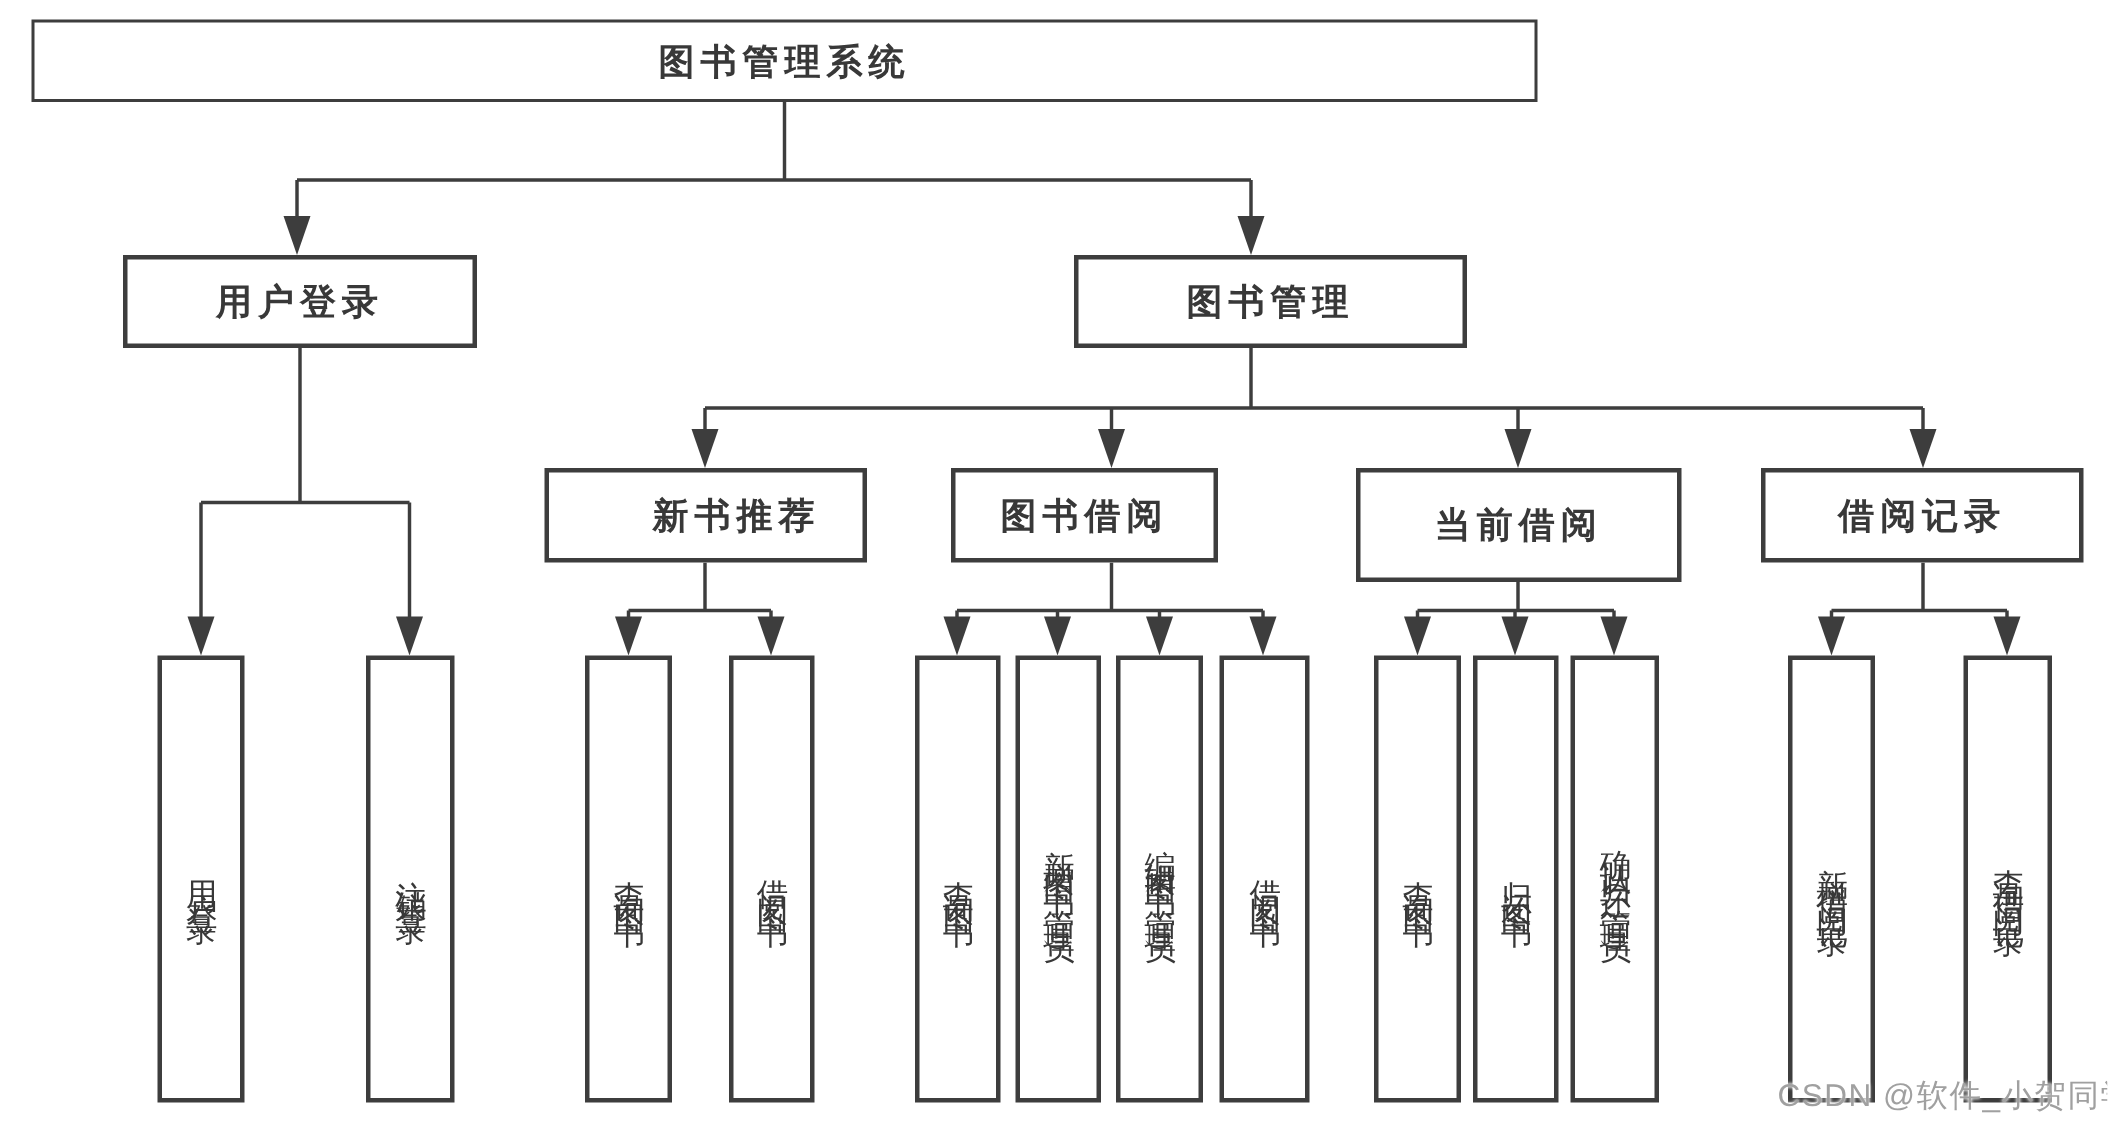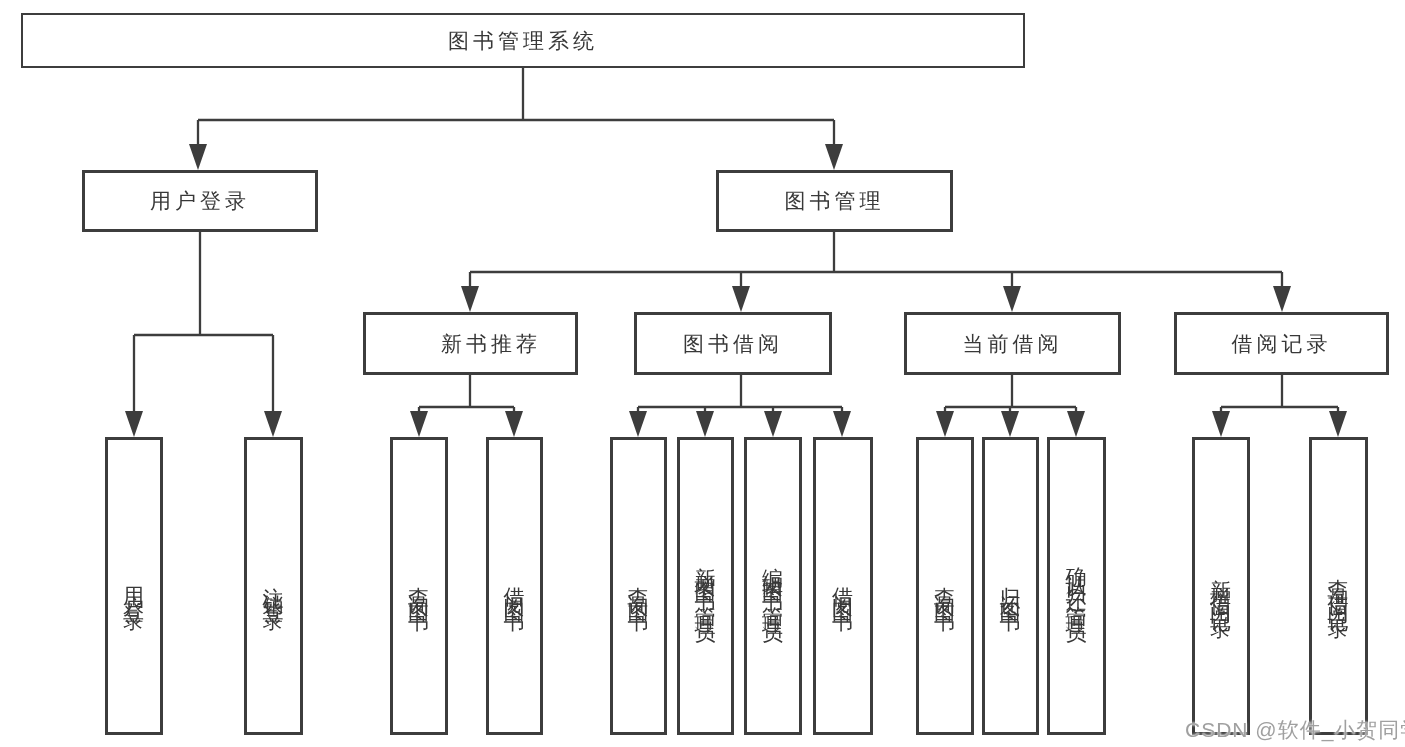--- a/index.html
+++ b/index.html
@@ -20,24 +20,25 @@
     box-sizing: border-box;
     border: 3px solid #3d3d3d;
     background: #ffffff;
     display: flex;
     align-items: center;
     justify-content: center;
     z-index: 2;
   }
   .hnode.root { border-width: 2.5px; }
   .hnode .label {
-    font-size: 21px;
+    font-size: 24px;
     letter-spacing: 4px;
     color: #383838;
     white-space: nowrap;
+    font-weight: bold;
   }
 
   .vnode {
     position: absolute;
     top: 437px;
     height: 298px;
     box-sizing: border-box;
     border: 3px solid #3d3d3d;
     background: #ffffff;
     display: flex;
@@ -114,31 +115,31 @@
     </g>
   </svg>
 
   <div class="hnode root" style="left:21px; top:13px; width:1004px; height:55px;">
     <span class="label">图书管理系统</span>
   </div>
 
   <div class="hnode" style="left:82px; top:170px; width:236px; height:62px;">
     <span class="label">用户登录</span>
   </div>
-  <div class="hnode" style="left:716px; top:170px; width:237px; height:62px;">
+  <div class="hnode" style="left:716px; top:170px; width:262px; height:62px;">
     <span class="label">图书管理</span>
   </div>
 
   <div class="hnode" style="left:363px; top:312px; width:215px; height:63px;padding-left:41px;">
     <span class="label">新书推荐</span>
   </div>
-  <div class="hnode" style="left:634px; top:312px; width:198px; height:63px;">
+  <div class="hnode" style="left:634px; top:312px; width:178px; height:63px;">
     <span class="label">图书借阅</span>
   </div>
-  <div class="hnode" style="left:904px; top:312px; width:217px; height:63px;">
+  <div class="hnode" style="left:904px; top:312px; width:217px; height:76px;">
     <span class="label">当前借阅</span>
   </div>
   <div class="hnode" style="left:1174px; top:312px; width:215px; height:63px;">
     <span class="label">借阅记录</span>
   </div>
 
   <div class="vnode" style="left:105px; width:58px;">
     <span class="vlabel">用户登录</span>
   </div>
   <div class="vnode" style="left:244px; width:59px;">

